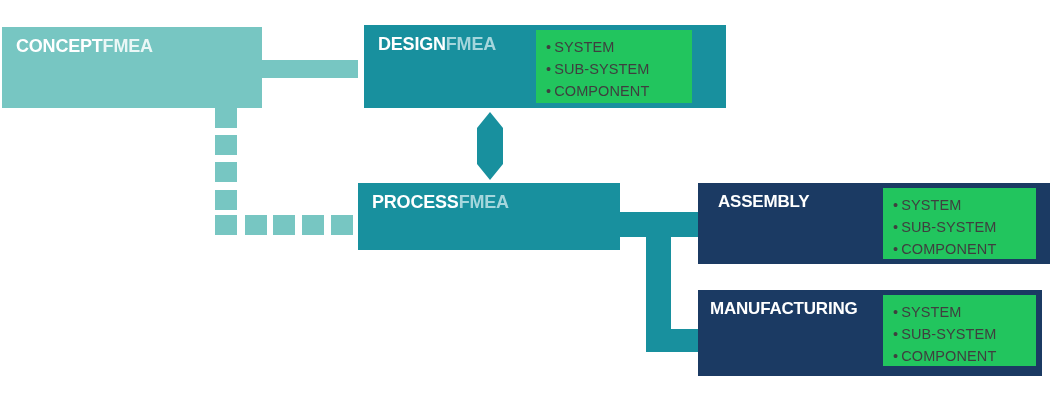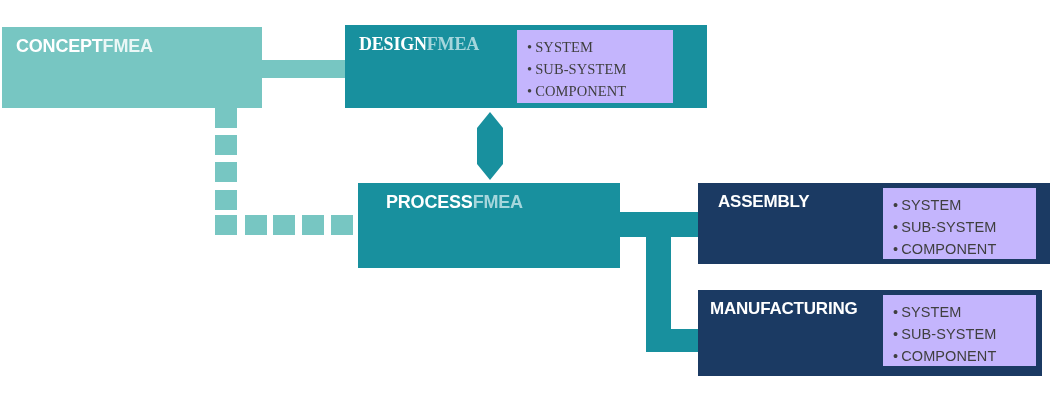--- a/index.html
+++ b/index.html
@@ -12,21 +12,21 @@
   .teal-dark{background:#18909e;}
   .navy{background:#1b3a63;}
   .node-label{
     font-weight:bold;font-size:18px;color:#ffffff;letter-spacing:-0.2px;
     padding:9px 0 0 14px;white-space:nowrap;
   }
   .node-label.small{font-size:17px;padding-left:12px;}
   .suffix{font-weight:bold;}
   .suffix-on-light{color:#eaf7f6;}
   .suffix-on-dark{color:#a5d6dc;}
-  .whitebox{position:absolute;background:#c4b5fd;box-sizing:border-box;}
+  .whitebox{position:absolute;background:#22c55e;box-sizing:border-box;}
   .bullets{
     list-style:none;margin:0;padding:6px 0 0 10px;
     font-size:14.5px;line-height:22px;color:#3f3f3f;
     letter-spacing:0.1px;white-space:nowrap;
   }
   .bullets li::before{content:"\2022";margin-right:3px;}
   .conn{position:absolute;}
   .conn.light{background:#77c6c2;}
   .conn.dark{background:#18909e;}
   .dash{position:absolute;background:#77c6c2;width:22px;height:20px;}
@@ -38,21 +38,21 @@
 <div class="canvas">
 
   <div class="node teal-light" style="left:2px;top:27px;width:260px;height:81px;">
     <div class="node-label">
       <span>CONCEPT</span><span class="suffix suffix-on-light">FMEA</span>
     </div>
   </div>
 
   <div class="conn light" style="left:262px;top:60px;width:96px;height:18px;"></div>
 
-  <div class="node teal-dark" style="left:345px;top:25px;width:362px;height:83px;font-family:Liberation Serif, serif;">
+  <div class="node teal-dark" style="left:364px;top:25px;width:362px;height:83px;">
     <div class="node-label">
       <span>DESIGN</span><span class="suffix suffix-on-dark">FMEA</span>
     </div>
     <div class="whitebox" style="left:172px;top:5px;width:156px;height:73px;">
       <ul class="bullets">
         <li>SYSTEM</li>
         <li>SUB-SYSTEM</li>
         <li>COMPONENT</li>
       </ul>
     </div>
@@ -67,21 +67,21 @@
     <div class="dash" style="left:245px;top:215px;"></div>
     <div class="dash" style="left:273px;top:215px;"></div>
     <div class="dash" style="left:302px;top:215px;"></div>
     <div class="dash" style="left:331px;top:215px;"></div>
   </div>
 
   <svg class="arrow-svg" width="26" height="68" viewBox="0 0 26 68">
     <polygon points="13,0 26,16 26,52 13,68 0,52 0,16" fill="#18909e"></polygon>
   </svg>
 
-  <div class="node teal-dark" style="left:358px;top:183px;width:262px;height:85px;padding-left:14px;">
+  <div class="node teal-dark" style="left:358px;top:183px;width:262px;height:67px;">
     <div class="node-label">
       <span>PROCESS</span><span class="suffix suffix-on-dark">FMEA</span>
     </div>
   </div>
 
   <div>
     <div class="conn dark" style="left:620px;top:212px;width:78px;height:25px;"></div>
   </div>
   <div>
     <div class="conn dark" style="left:646px;top:212px;width:25px;height:140px;"></div>

